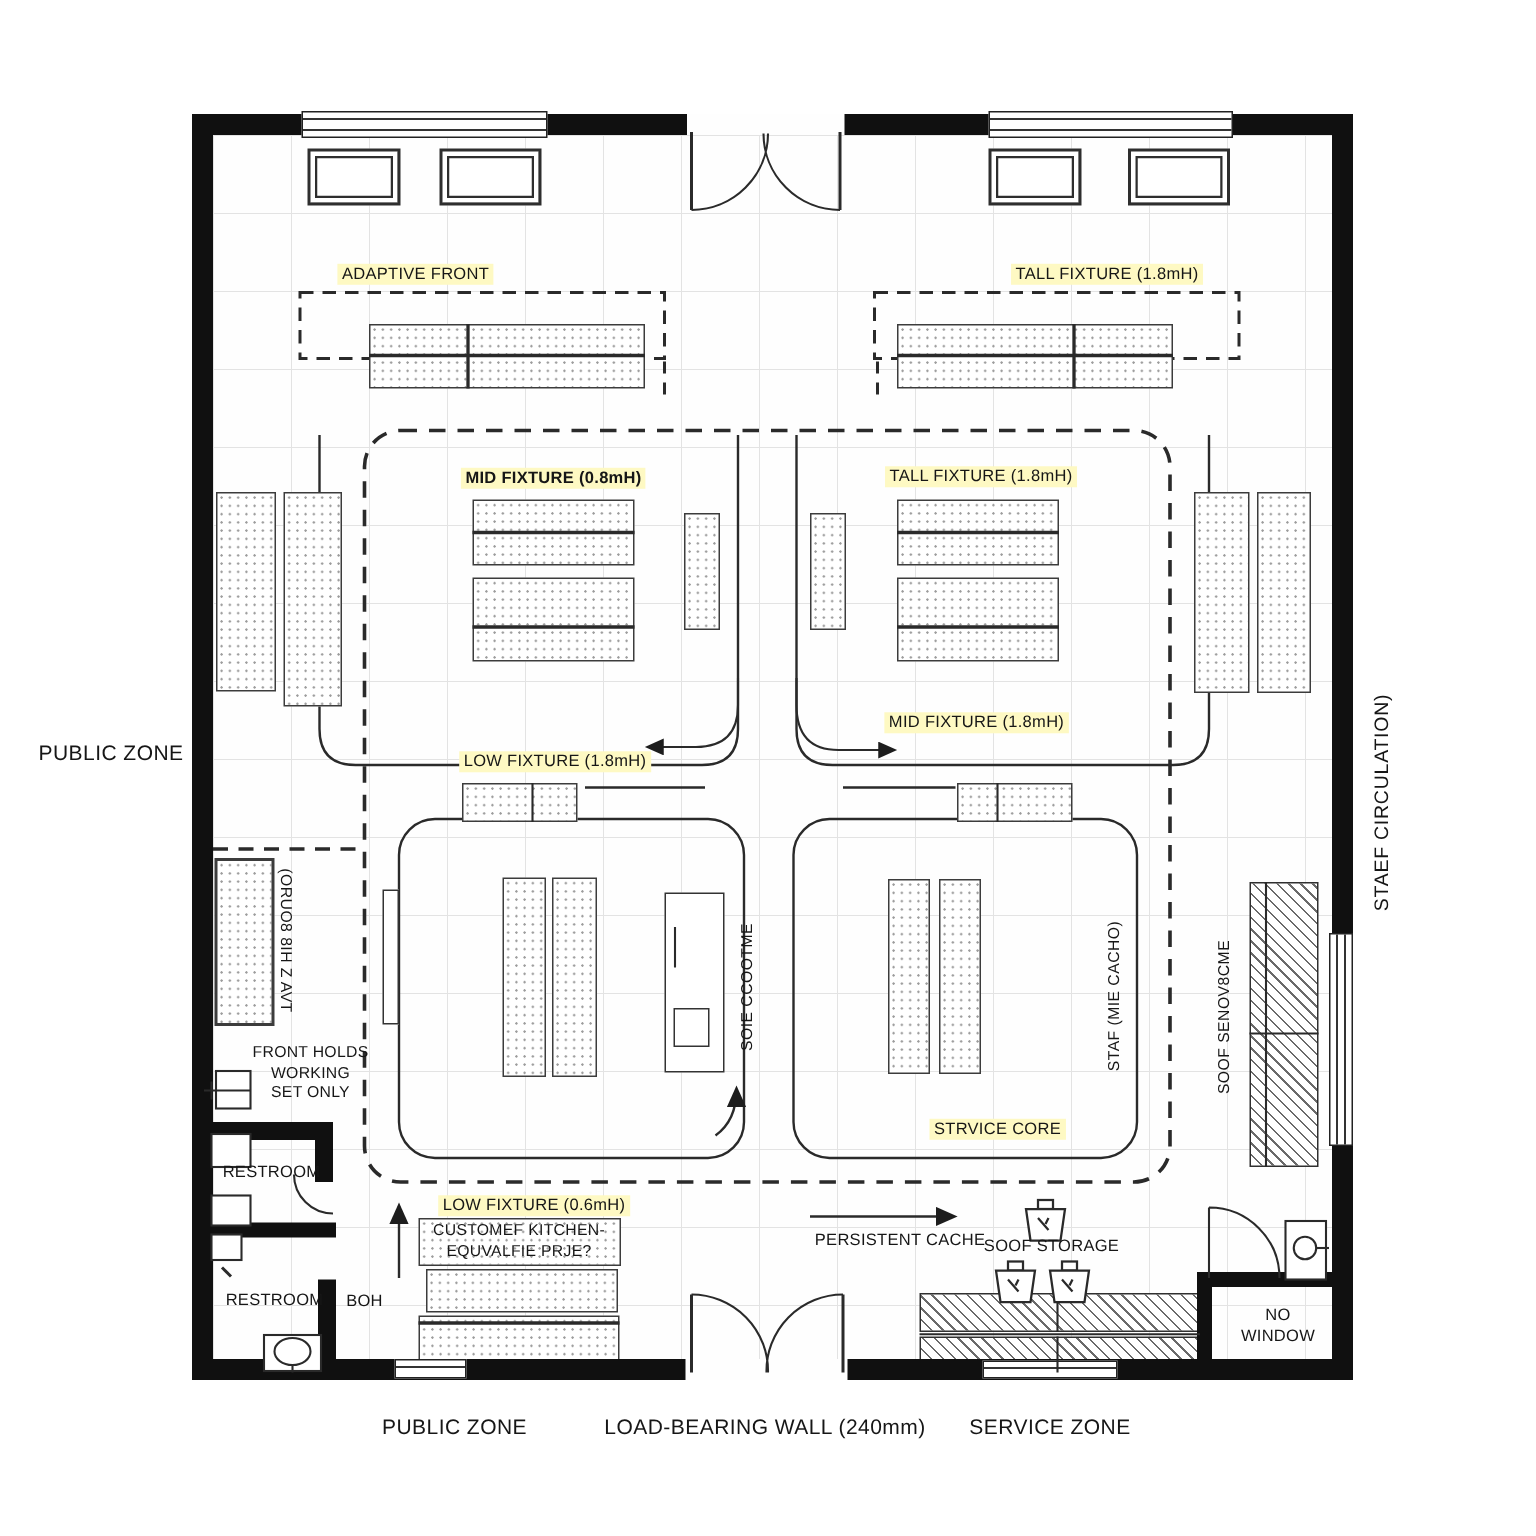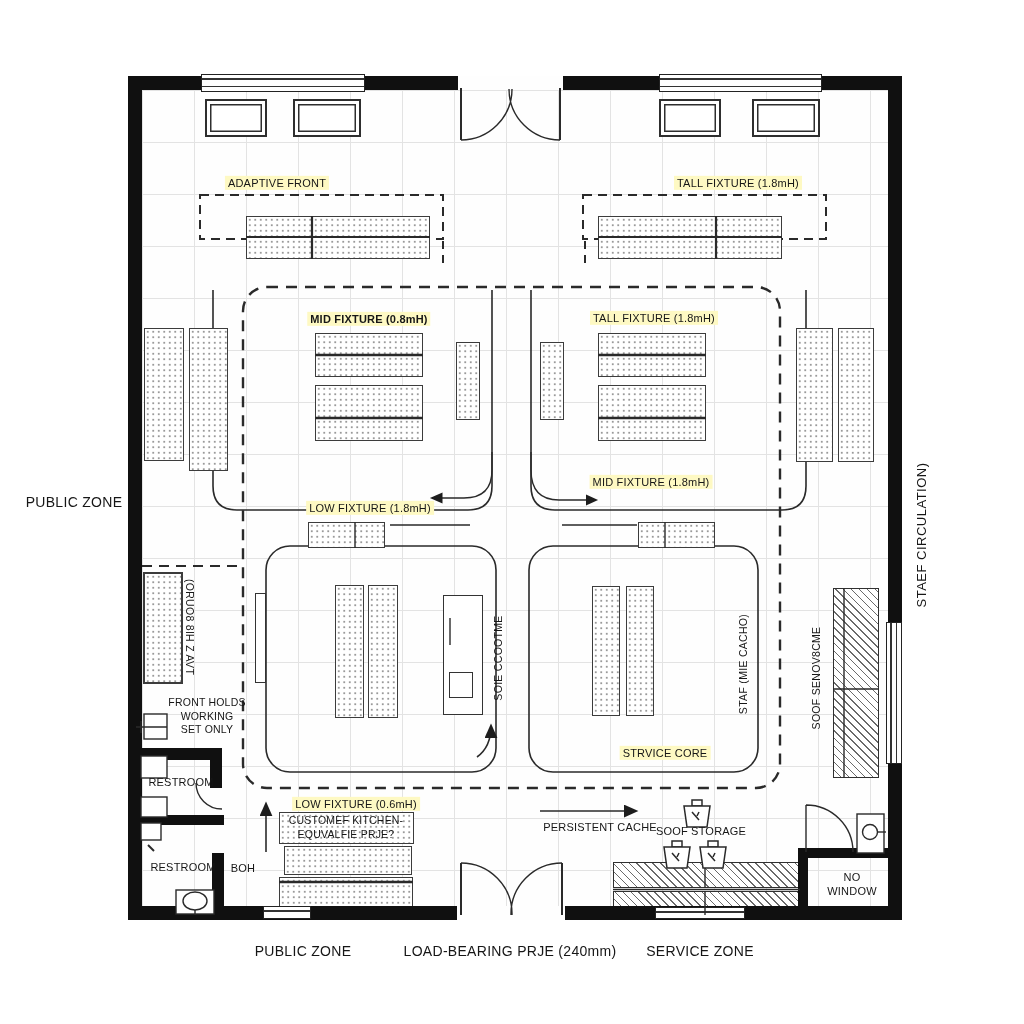--- a/index.html
+++ b/index.html
@@ -204,21 +204,21 @@
 SET ONLY</div>
   <div class="abs lbl nobg" style="left:346px;top:828px;font-size:10.5px;">CUSTOMEF KITCHEN-
 EQUVALFIE PRJE?</div>
   <div class="abs lbl nobg" style="left:181px;top:782px;">RESTROOM</div>
   <div class="abs lbl nobg" style="left:183px;top:867px;">RESTROOM</div>
   <div class="abs lbl nobg" style="left:243px;top:868px;">BOH</div>
   <div class="abs lbl nobg" style="left:852px;top:884px;">NO
 WINDOW</div>
   <div class="abs lbl big" style="left:74px;top:502px;">PUBLIC ZONE</div>
   <div class="abs lbl big" style="left:303px;top:951px;">PUBLIC ZONE</div>
-  <div class="abs lbl big" style="left:510px;top:951px;">LOAD-BEARING PRJE (240mm)</div>
+  <div class="abs lbl big" style="left:510px;top:951px;">LOAD-BEARING WALL (240mm)</div>
   <div class="abs lbl big" style="left:700px;top:951px;">SERVICE ZONE</div>
 
   <div class="abs vlbl big" style="left:921px;top:535px;">STAEF CIRCULATION)</div>
   <div class="abs vlbl cw" style="left:190px;top:627px;">(ORUO8 8IH Z AVT</div>
   <div class="abs vlbl" style="left:498px;top:658px;">SOIE CCOOTME</div>
   <div class="abs vlbl" style="left:743px;top:664px;">STAF (MIE CACHO)</div>
   <div class="abs vlbl" style="left:816px;top:678px;">SOOF SENOV8CME</div>
 
 </div>
 

